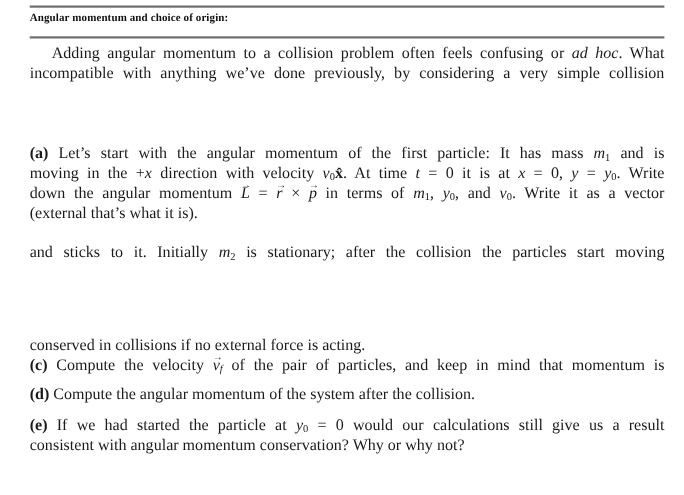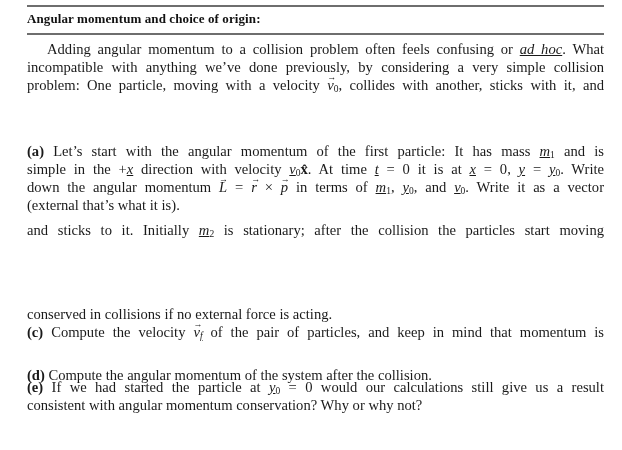--- a/index.html
+++ b/index.html
@@ -9,73 +9,72 @@
     color: #1a1a1a;
   }
   .rule {
     position: absolute; left: 27px; width: 577px; height: 2px; background: #6e6e6e;
   }
   .rule.top { top: 5px; }
   .rule.bottom { top: 33px; }
   .title {
     position: absolute; left: 27px; top: 11px;
     font-family: "Liberation Serif", serif;
-    font-weight: bold; font-size: 13px; letter-spacing: 0.1px;
+    font-weight: bold; font-size: 10px; letter-spacing: 0.1px;
     color: #111;
   }
   .para {
     position: absolute; left: 27px; width: 577px;
     font-family: "Liberation Serif", serif;
     font-size: 14.6px; line-height: 18px;
   }
   .line {
     display: block; height: 18px; white-space: nowrap;
     text-align: justify; text-align-last: justify;
   }
   .line.last { text-align-last: left; }
   .indent { padding-left: 20px; }
   .label { font-weight: bold; }
-  .m { font-style: italic; text-decoration: underline; }
+  .m { font-style: italic; }
   .vec { position: relative; font-style: italic; }
   .vec::before {
     content: "\2192"; position: absolute; left: 0; right: 0; top: -9px;
     font-size: 9px; text-align: center; font-style: normal;
   }
   sub { font-size: 9.5px; vertical-align: -2px; line-height: 0; font-style: normal; }
   .hat { font-weight: bold; }
 </style>
 </head>
 <body>
 
 <div class="rule top"></div>
 <div class="title">Angular momentum and choice of origin:</div>
 <div class="rule bottom"></div>
 
 <div class="para" style="top:40px;">
   <span class="line indent"><span>Adding angular momentum to a collision problem often feels confusing or </span><span class="m">ad hoc</span><span>. What</span></span>
   <span class="line">incompatible with anything we’ve done previously, by considering a very simple collision</span>
-  <span class="line"><span>problem: One particle, moving with a velocity </span><span class="vec"><span>v</span></span><sub>0</sub><span>, collides with another, sticks with it, and</span></span>
 </div>
 
-<div class="para" style="top:142px;">
+<div class="para" style="top:131px;">
   <span class="line"><span class="label">(a)</span><span> Let’s start with the angular momentum of the first particle: It has mass </span><span class="m">m</span><sub>1</sub><span> and is</span></span>
-  <span class="line"><span>simple in the +</span><span class="m">x</span><span> direction with velocity </span><span class="m">v</span><sub>0</sub><span class="hat">x̂</span><span>. At time </span><span class="m">t</span><span> = 0 it is at </span><span class="m">x</span><span> = 0, </span><span class="m">y</span><span> = </span><span class="m">y</span><sub>0</sub><span>. Write</span></span>
+  <span class="line"><span>moving in the +</span><span class="m">x</span><span> direction with velocity </span><span class="m">v</span><sub>0</sub><span class="hat">x̂</span><span>. At time </span><span class="m">t</span><span> = 0 it is at </span><span class="m">x</span><span> = 0, </span><span class="m">y</span><span> = </span><span class="m">y</span><sub>0</sub><span>. Write</span></span>
   <span class="line"><span>down the angular momentum </span><span class="vec"><span>L</span></span><span> = </span><span class="vec"><span>r</span></span><span> × </span><span class="vec"><span>p</span></span><span> in terms of </span><span class="m">m</span><sub>1</sub><span>, </span><span class="m">y</span><sub>0</sub><span>, and </span><span class="m">v</span><sub>0</sub><span>. Write it as a vector</span></span>
   <span class="line last">(external that’s what it is).</span>
 </div>
 
 <div class="para" style="top:221px;">
   <span class="line"><span>and sticks to it. Initially </span><span class="m">m</span><sub>2</sub><span> is stationary; after the collision the particles start moving</span></span>
 </div>
 
 <div class="para" style="top:305px;">
   <span class="line last">conserved in collisions if no external force is acting.</span>
   <span class="line"><span class="label">(c)</span><span> Compute the velocity </span><span class="vec"><span>v</span></span><sub class="m" style="font-style:italic;">f</sub><span> of the pair of particles, and keep in mind that momentum is</span></span>
 </div>
 
-<div class="para" style="top:350px;margin-top:16px;">
+<div class="para" style="top:350px;">
   <span class="line last"><span class="label">(d)</span><span> Compute the angular momentum of the system after the collision.</span></span>
 </div>
 
 <div class="para" style="top:378px;">
   <span class="line"><span class="label">(e)</span><span> If we had started the particle at </span><span class="m">y</span><sub>0</sub><span> = 0 would our calculations still give us a result</span></span>
   <span class="line last">consistent with angular momentum conservation? Why or why not?</span>
 </div>
 
 </body></html>

